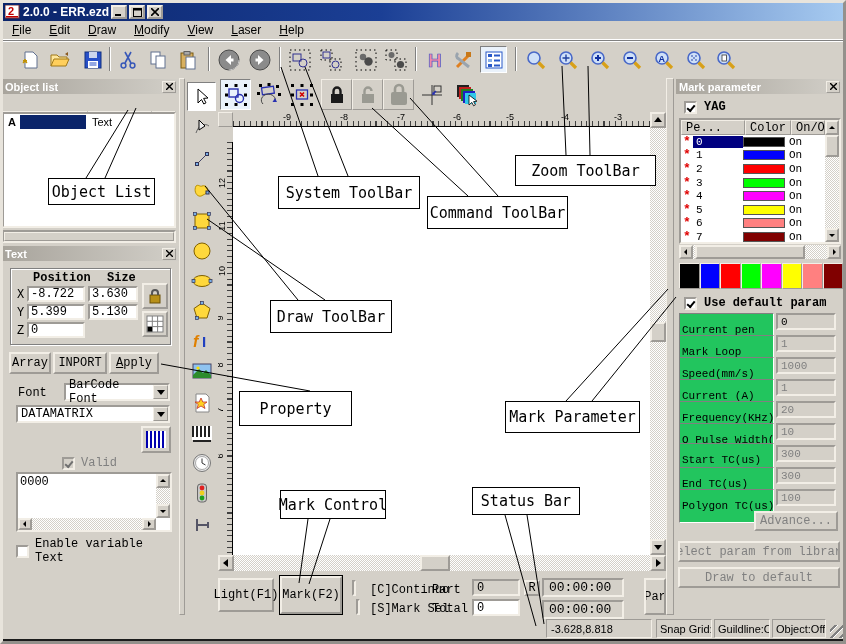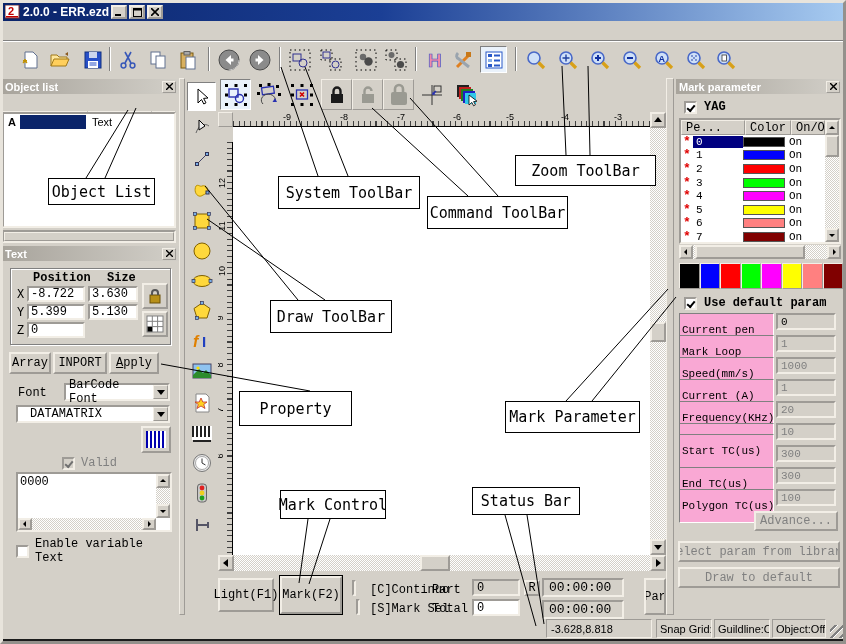--- a/index.html
+++ b/index.html
@@ -58,21 +58,21 @@
   .vruler .ticks{position:absolute;top:0;bottom:0;right:0;width:5px;
      background-image:repeating-linear-gradient(180deg,#404040 0 1px,transparent 1px 5.7px)}
   .vruler span{position:absolute;left:-1px;font-size:9px;transform:rotate(-90deg)}
   
   .note{position:absolute;z-index:51;background:#fff;border:1px solid #000;color:#000;
      font-family:"DejaVu Sans Mono","Liberation Mono",monospace;font-size:15px;
      display:flex;align-items:center;justify-content:center;white-space:nowrap}
   #leads{position:absolute;inset:0;z-index:50;pointer-events:none}
   
   .plabel{position:absolute;left:679px;width:95px;height:34px;border:1px solid;border-color:#808080 #fff #fff #808080;
-     background:#f9a8d4;font-family:"Liberation Mono",monospace;font-size:11px;display:flex;align-items:center;padding-left:2px;white-space:nowrap;overflow:hidden}
+     background:#22c55e;font-family:"Liberation Mono",monospace;font-size:11px;display:flex;align-items:center;padding-left:2px;white-space:nowrap;overflow:hidden}
   .pval{position:absolute;left:776px;width:60px;height:17px;border:2px inset #f2eee6;background:#d4d0c8;
      font-family:"Liberation Mono",monospace;font-size:11px;display:flex;align-items:center;padding-left:3px}
   .dis{color:#808080}
   .penrow{display:flex;align-items:center;height:13.6px;font-family:"Liberation Mono",monospace;font-size:11px}
   .ast{color:#e00000;font-weight:bold;width:12px;text-align:center;font-size:13px;line-height:10px}
   .gbtn{font-family:"Liberation Mono",monospace;font-size:12px}
 </style>
 </head>
 <body>
 
@@ -96,20 +96,29 @@
           <rect x="0.5" y="0.5" width="8" height="2" fill="#000"></rect>
         </svg>
       </span>
     <span class="winbtn raised ctr">
         <svg width="8" height="8">
           <path d="M0 0 L8 8 M8 0 L0 8" stroke="#000" stroke-width="1.6"></path>
         </svg>
       </span>
   </div>
 
+  <div class="abs" id="menubar">
+    <span class="menu-item ufirst">File</span>
+    <span class="menu-item ufirst">Edit</span>
+    <span class="menu-item ufirst">Draw</span>
+    <span class="menu-item ufirst">Modify</span>
+    <span class="menu-item ufirst">View</span>
+    <span class="menu-item ufirst">Laser</span>
+    <span class="menu-item ufirst">Help</span>
+  </div>
 
   <div class="abs" id="toolbar">
     <span class="tbtn" style="left:13px">
         <svg width="20" height="20">
           <path d="M5 2 h8 l4 4 v12 h-12 z" fill="#fff" stroke="#607090"></path>
           <polygon points="5,9 7,13 3,10.5 7,10.5 3,13" fill="#ffd020" stroke="#c09000"></polygon>
         </svg>
       </span>
     <span class="tbtn" style="left:43px">
         <svg width="22" height="20">
@@ -344,21 +353,21 @@
         <span class="ufirst" style="display:inline-block">Apply</span>
       </span>
     <span class="abs gbtn" style="left:16px;top:140px">Font</span>
     <div class="abs field flexc" style="left:62px;top:137px;width:106px;height:18px">
       <span class="gbtn" style="padding-left:3px;flex:1">BarCode Font</span>
       <span class="raised1 ctr" style="width:15px;height:14px">
           <span class="tri dn"></span>
         </span>
     </div>
     <div class="abs field flexc" style="left:14px;top:159px;width:154px;height:18px">
-      <span class="gbtn" style="padding-left:12px;flex:1">DATAMATRIX</span>
+      <span class="gbtn" style="padding-left:3px;flex:1">DATAMATRIX</span>
       <span class="raised1 ctr" style="width:15px;height:14px">
           <span class="tri dn"></span>
         </span>
     </div>
     <span class="abs raised ctr" style="left:139px;top:180px;width:30px;height:27px">
       <span style="width:20px;height:17px;background:repeating-linear-gradient(90deg,#0000b0 0 2px,#fff 2px 4px)"></span>
     </span>
     <div class="abs flexc" style="left:60px;top:210px">
       <span class="cb on dis"></span>
       <span class="gbtn dis" style="margin-left:6px">Valid</span>
@@ -757,21 +766,21 @@
     <span class="plabel" style="top:335px">Mark Loop</span>
     <span class="pval dis" style="top:335px">1</span>
     <span class="plabel" style="top:357px">Speed(mm/s)</span>
     <span class="pval dis" style="top:357px">1000</span>
     <span class="plabel" style="top:379px">Current (A)</span>
     <span class="pval dis" style="top:379px">1</span>
     <span class="plabel" style="top:401px">Frequency(KHz)</span>
     <span class="pval dis" style="top:401px">20</span>
     <span class="plabel" style="top:423px">Q Pulse Width(u</span>
     <span class="pval dis" style="top:423px">10</span>
-    <span class="plabel" style="top:434px">Start TC(us)</span>
+    <span class="plabel" style="top:443px">Start TC(us)</span>
     <span class="pval dis" style="top:445px">300</span>
     <span class="plabel" style="top:467px">End TC(us)</span>
     <span class="pval dis" style="top:467px">300</span>
     <span class="plabel" style="top:489px">Polygon TC(us)</span>
     <span class="pval dis" style="top:489px">100</span>
   </div>
   <span class="abs raised ctr gbtn dis" style="left:754px;top:511px;width:84px;height:20px">
       <span>Advance...</span>
     </span>
   <span class="abs raised ctr gbtn dis" style="left:678px;top:541px;width:162px;height:21px;white-space:nowrap;overflow:hidden">

